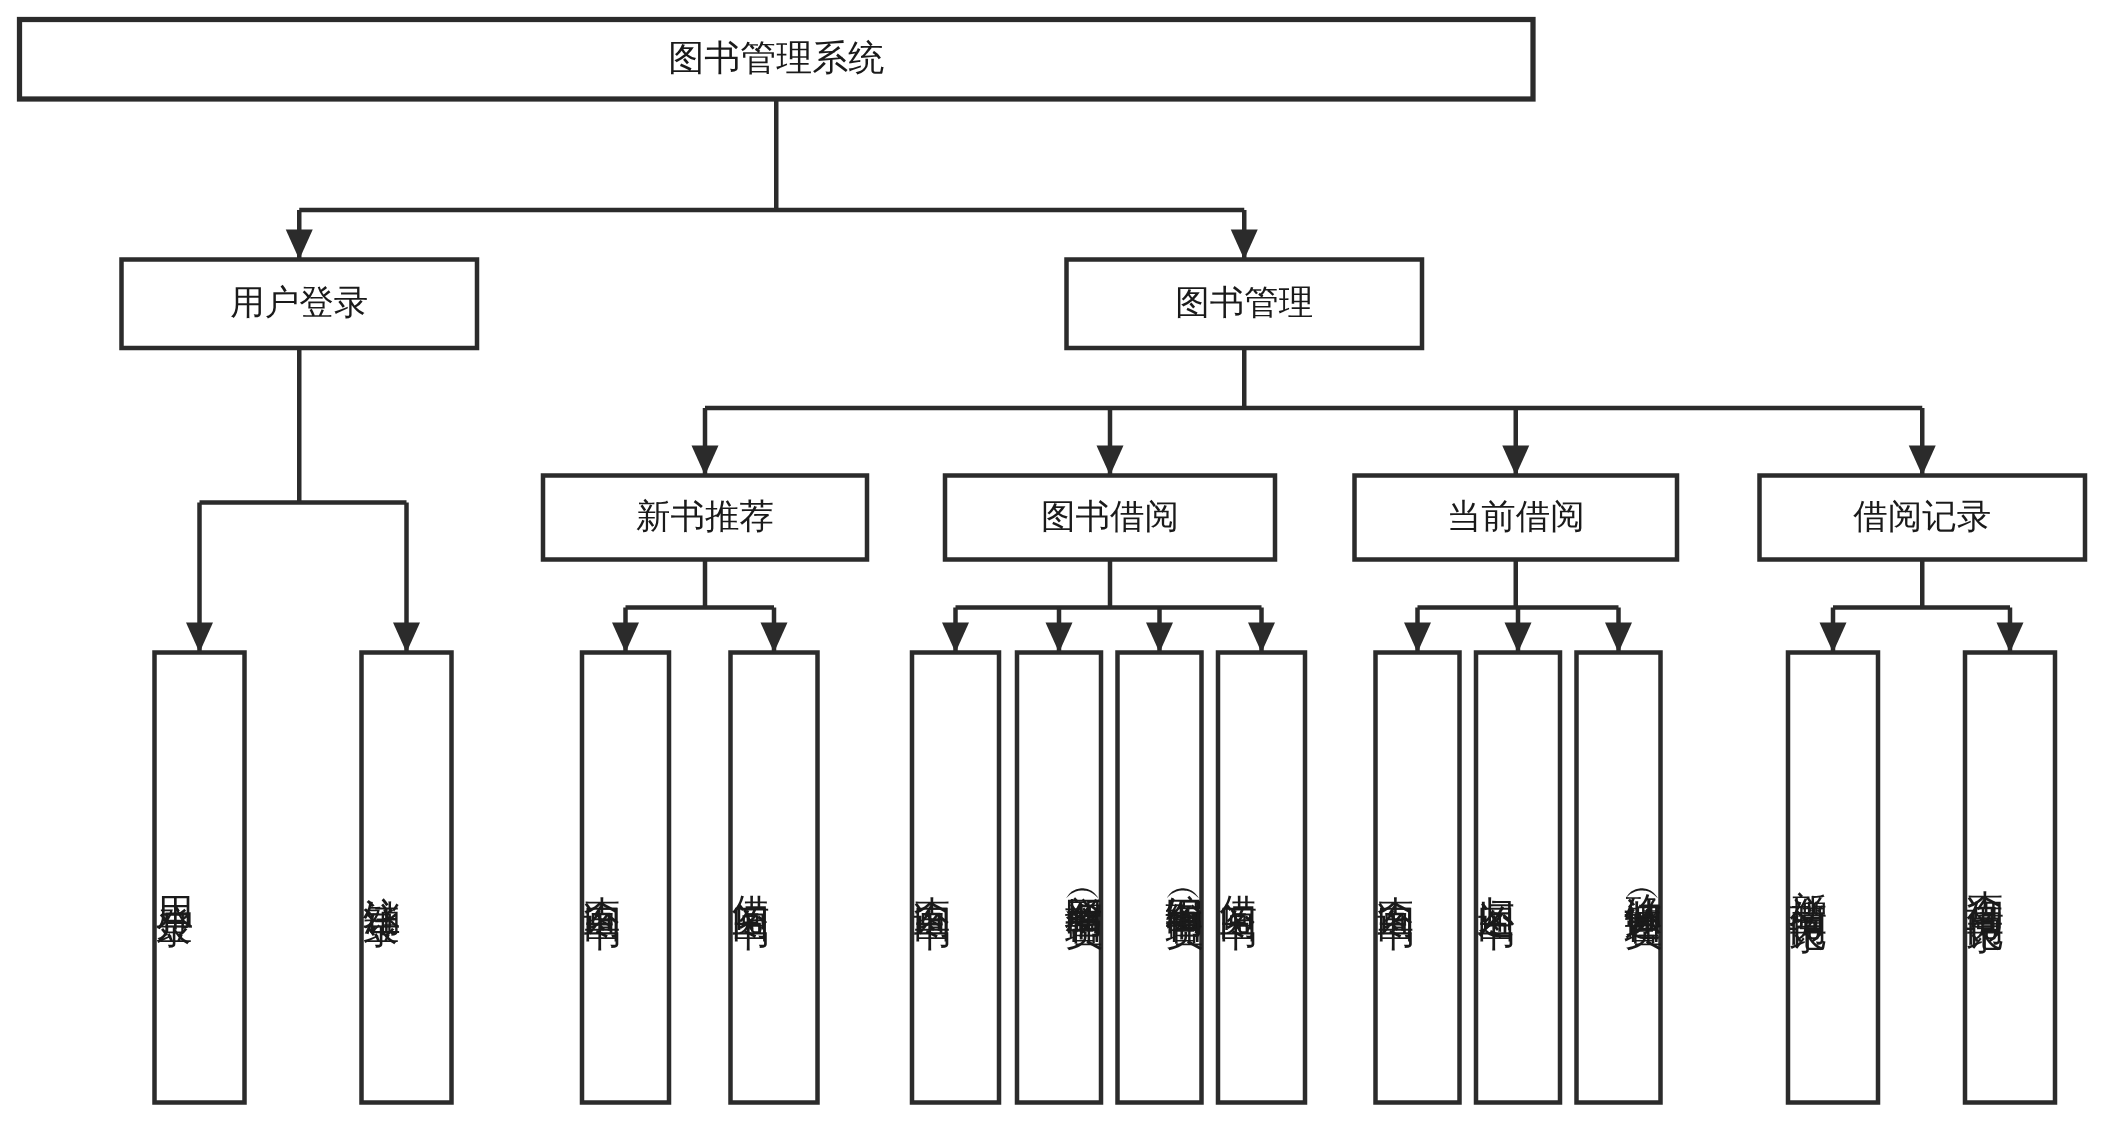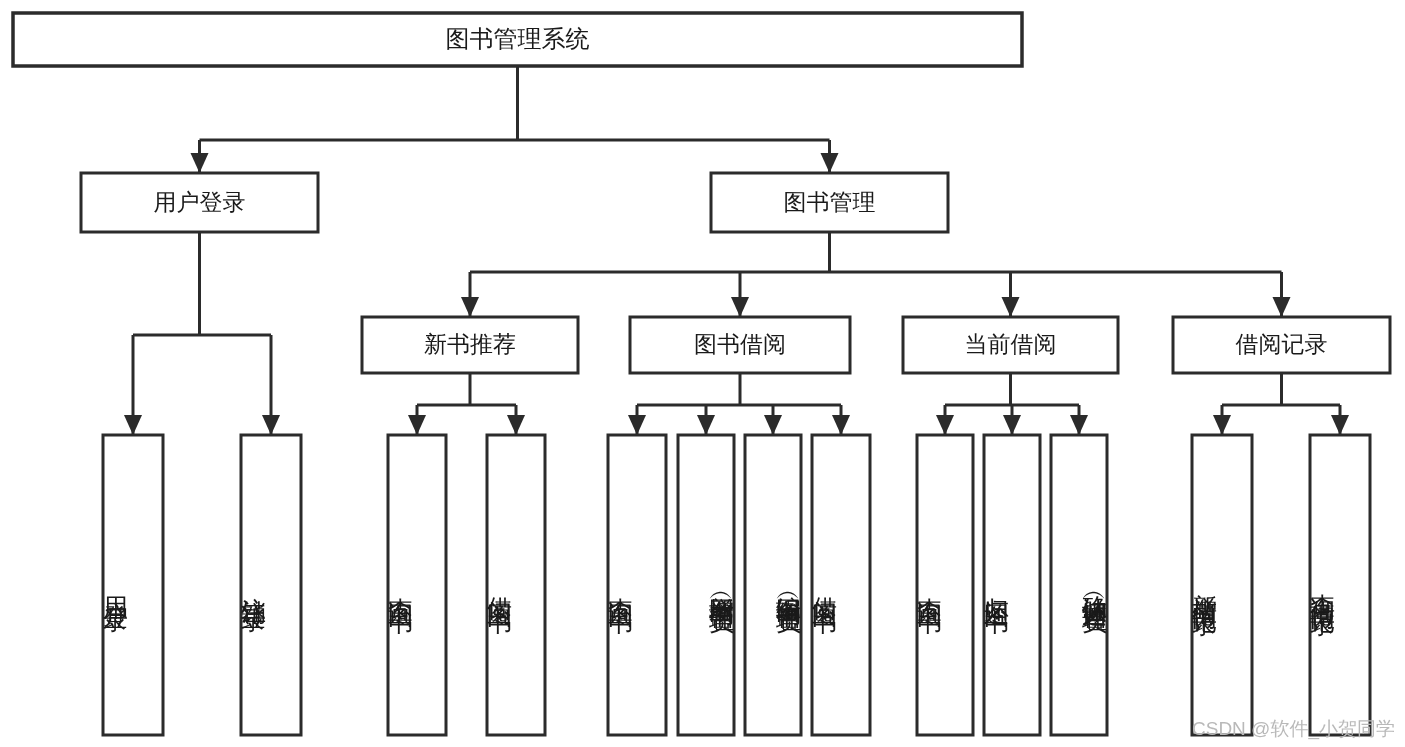--- a/index.html
+++ b/index.html
@@ -213,14 +213,13 @@
       <div class="leaf-label-wrap fill" style="left: 1051px; top: 441px; width: 56px; height: 288px;">
         <span>确认归还（管理员）</span>
       </div>
       <div class="leaf-label-wrap" style="left: 1192px; top: 441px; width: 60px; height: 288px;">
         <span>新增借阅记录</span>
       </div>
       <div class="leaf-label-wrap" style="left: 1310px; top: 441px; width: 60px; height: 288px;">
         <span>查询借阅记录</span>
       </div>
     </div>
-  <div class="watermark">CSDN @软件_小贺同学</div>
 </div>
 
 </body></html>

